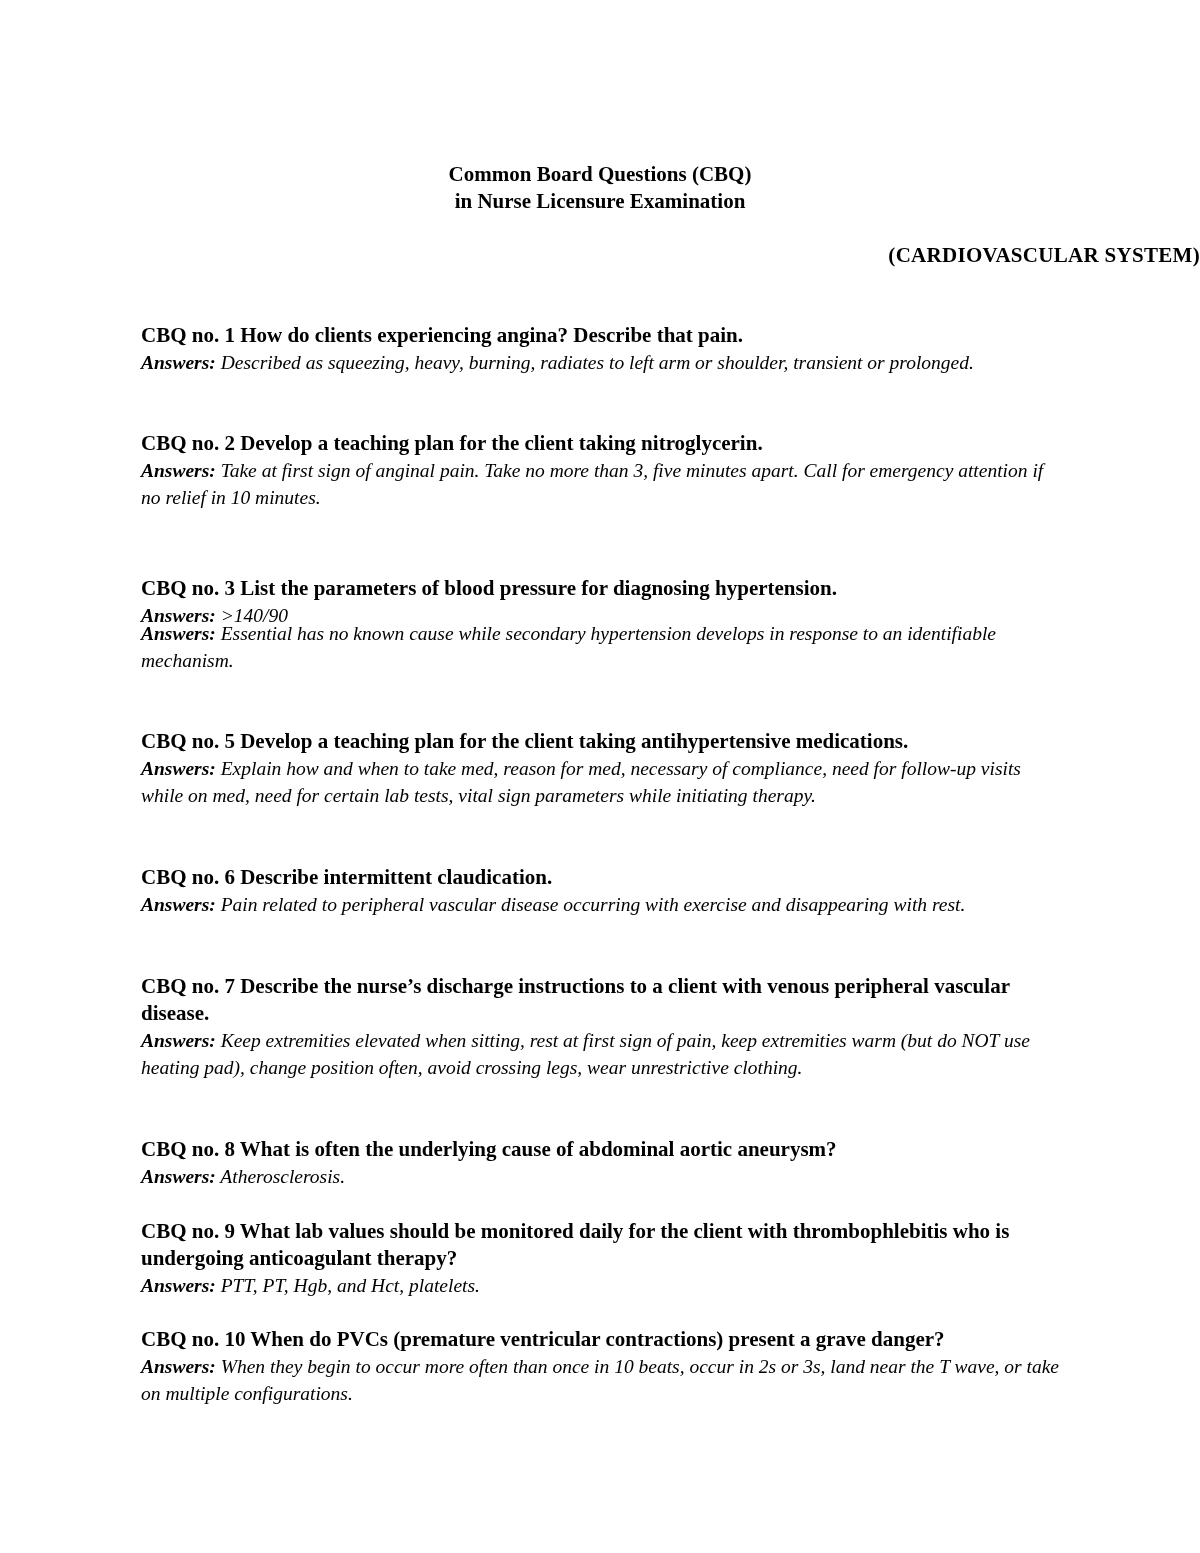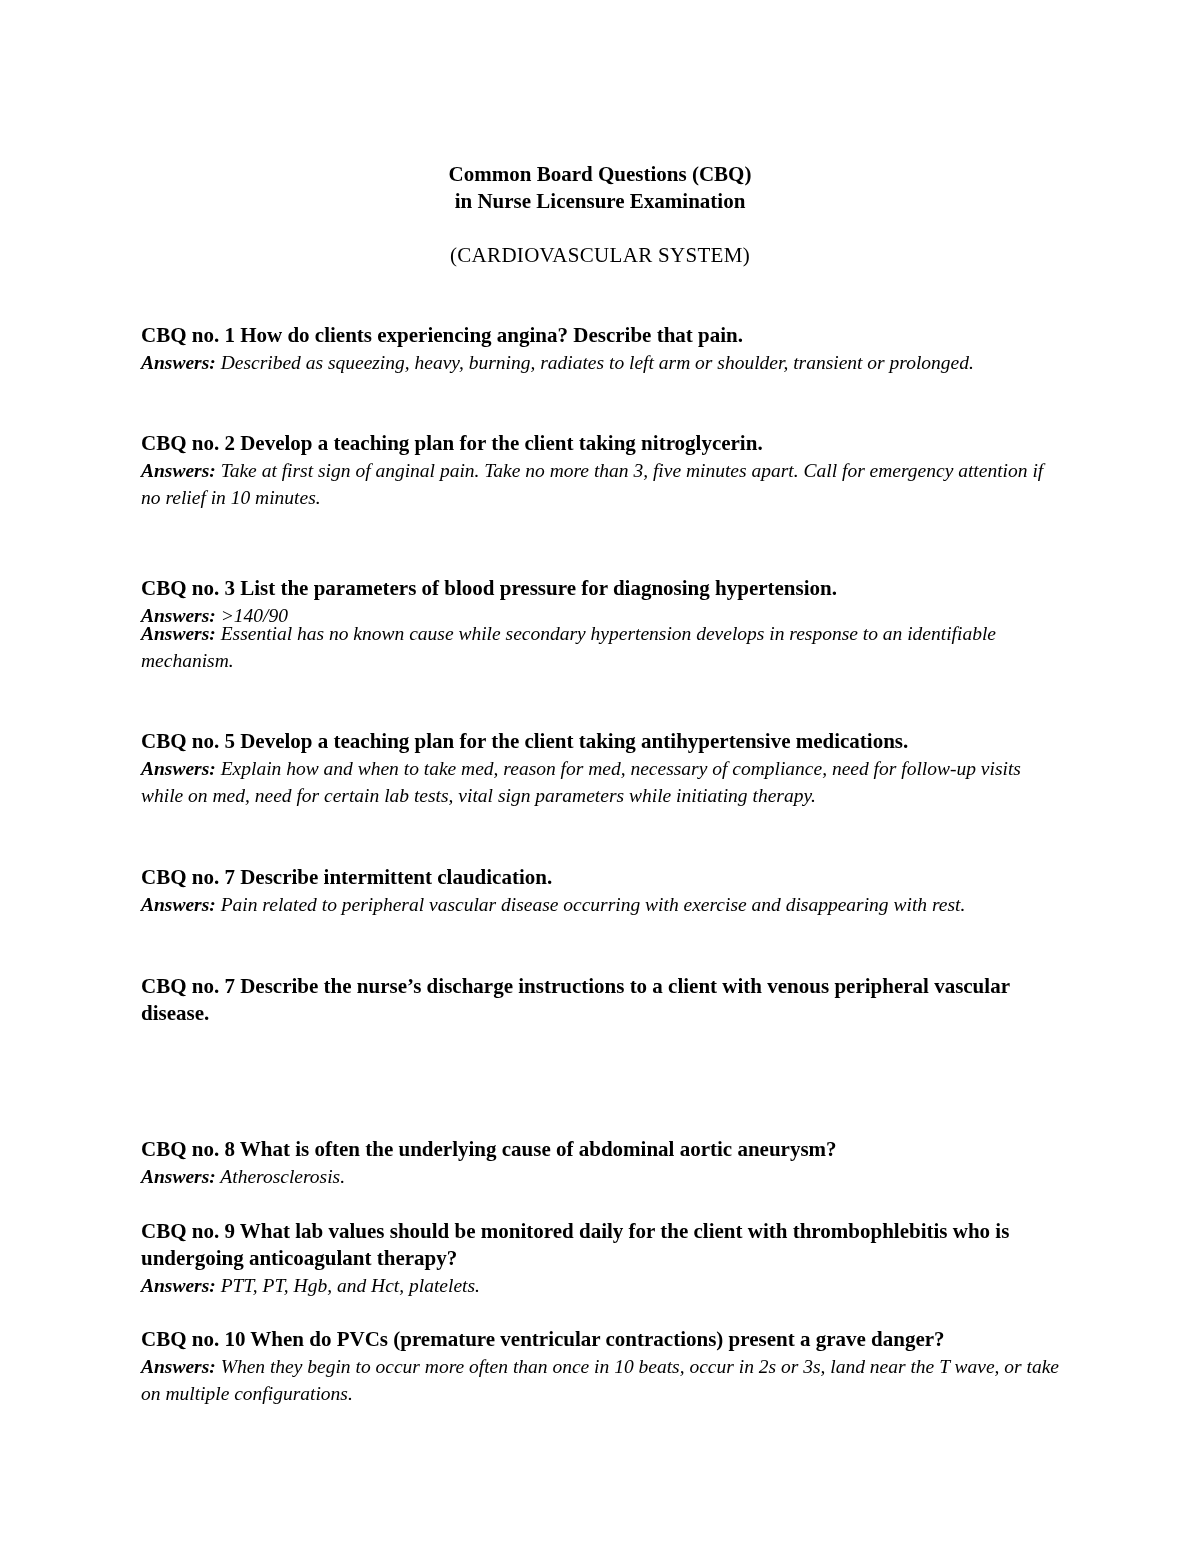--- a/index.html
+++ b/index.html
@@ -31,22 +31,22 @@
       font-weight: bold;
       font-size: 21px;
       line-height: 27px;
     }
     .title-block .line { display: block; }
     .subtitle {
       position: absolute;
       left: 0;
       width: 1200px;
       top: 226px;
-      text-align: center;
-      font-weight: normal;
+      text-align: right;
+      font-weight: bold;
       font-size: 21px;
       line-height: 27px;
       letter-spacing: 0.3px;
     }
     .qa {
       position: absolute;
       left: 141px;
       width: 920px;
     }
     .question {
@@ -97,26 +97,27 @@
   <div class="qa" style="top:604px;">
     <p class="answer"><span class="answer-label">Answers:</span> <span>Essential has no known cause while secondary hypertension develops in response to an identifiable mechanism.</span></p>
   </div>
 
   <div class="qa" style="top:712px;">
     <p class="question">CBQ no. 5 Develop a teaching plan for the client taking antihypertensive medications.</p>
     <p class="answer"><span class="answer-label">Answers:</span> <span>Explain how and when to take med, reason for med, necessary of compliance, need for follow-up visits while on med, need for certain lab tests, vital sign parameters while initiating therapy.</span></p>
   </div>
 
   <div class="qa" style="top:848px;">
-    <p class="question">CBQ no. 7 Describe intermittent claudication.</p>
+    <p class="question">CBQ no. 6 Describe intermittent claudication.</p>
     <p class="answer"><span class="answer-label">Answers:</span> <span>Pain related to peripheral vascular disease occurring with exercise and disappearing with rest.</span></p>
   </div>
 
   <div class="qa" style="top:957px;">
     <p class="question q7"><span class="normal">CBQ no. 7 Describe the nurse’s discharge instructions to a client with venous </span><span>peripheral vascular disease.</span></p>
+    <p class="answer"><span class="answer-label">Answers:</span> <span>Keep extremities elevated when sitting, rest at first sign of pain, keep extremities warm (but do NOT use heating pad), change position often, avoid crossing legs, wear unrestrictive clothing.</span></p>
   </div>
 
   <div class="qa" style="top:1120px;">
     <p class="question">CBQ no. 8 What is often the underlying cause of abdominal aortic aneurysm?</p>
     <p class="answer"><span class="answer-label">Answers:</span> <span>Atherosclerosis.</span></p>
   </div>
 
   <div class="qa" style="top:1202px;">
     <p class="question">CBQ no. 9 What lab values should be monitored daily for the client with thrombophlebitis who is undergoing anticoagulant therapy?</p>
     <p class="answer"><span class="answer-label">Answers:</span> <span>PTT, PT, Hgb, and Hct, platelets.</span></p>

